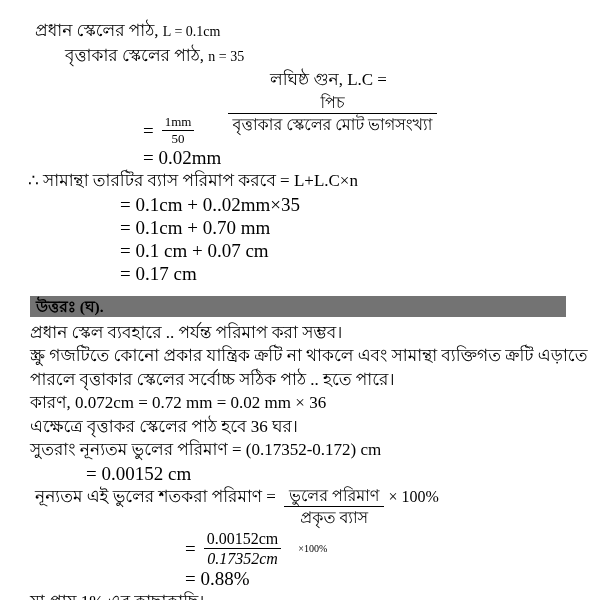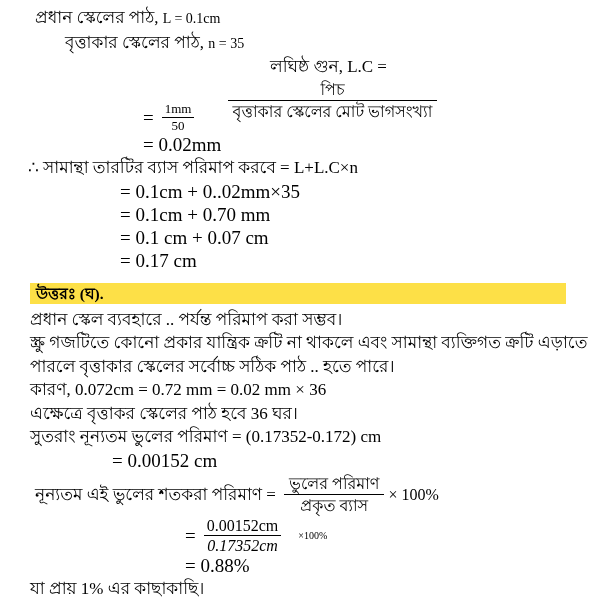--- a/index.html
+++ b/index.html
@@ -8,39 +8,39 @@
     width:600px;height:600px;
     background:#ffffff;color:#000;
     font-family:"Liberation Serif", serif;
     overflow:hidden;
   }
   .line{white-space:nowrap;}
   .bn{font-size:17px;line-height:23.5px;}
   .math{font-family:"Liberation Serif", serif;}
   .math19{font-size:19px;line-height:23px;font-family:"Liberation Serif", serif;}
   .math-small{font-size:14px;font-family:"Liberation Serif", serif;}
-  .pad-top{padding-top:6px;}
+  .pad-top{padding-top:19px;}
   .ml28{margin-left:28px;}
   .ml30{margin-left:30px;}
   .ml35{margin-left:35px;}
   .ml65{margin-left:65px;}
   .ml143{margin-left:143px;}
-  .ml170{margin-left:112px;}
+  .ml170{margin-left:86px;}
   .ml185{margin-left:185px;}
   .ml205{margin-left:120px;}
   .frac{display:inline-block;text-align:center;vertical-align:middle;}
   .frac .den{border-top:1.5px solid #000;}
   .frac-bn{font-size:16px;line-height:21px;}
   .frac-bn .num,.frac-bn .den{padding:0 5px;}
   .frac-sm{font-size:13px;line-height:16px;}
   .frac-sm .num,.frac-sm .den{padding:0 3px;}
   .frac-md{font-size:16px;line-height:19px;}
   .frac-md .num,.frac-md .den{padding:0 3px;}
   .lc-line{height:46px;display:flex;align-items:center;flex-direction:column;}
-  .pct-line{height:46px;display:flex;align-items:center;}
+  .pct-line{height:46px;display:flex;}
   .calcfrac-line{height:36px;display:flex;align-items:center;}
   .smallfrac-line{height:32px;display:flex;align-items:center;}
   .answer-bar{
     margin-top:11px;margin-left:30px;
     width:536px;height:21px;line-height:21px;
     box-sizing:border-box;padding-left:6px;
     font-weight:bold;font-size:15.5px;
   }
   .mult{font-size:16px;margin-left:4px;}
   .mult-sm{font-size:10px;margin-left:17px;}
@@ -81,21 +81,21 @@
   <div class="line bn ml28">
     <span>∴</span>
     <span>সামান্থা তারটির ব্যাস পরিমাপ করবে = L+L.C×n</span>
   </div>
 
   <div class="line math19 ml205">= 0.1cm + 0..02mm×35</div>
   <div class="line math19 ml205">= 0.1cm + 0.70 mm</div>
   <div class="line math19 ml205">= 0.1 cm + 0.07 cm</div>
   <div class="line math19 ml205">= 0.17 cm</div>
 
-  <div class="answer-bar bn" id="answer-bar" style="background-color: #fde047;">উত্তরঃ (ঘ).</div>
+  <div class="answer-bar bn" id="answer-bar" style="background-color: #737373;">উত্তরঃ (ঘ).</div>
 
   <div class="line bn ml30" style="margin-top:4px;">প্রধান স্কেল ব্যবহারে ..  পর্যন্ত পরিমাপ করা সম্ভব।</div>
   <div class="line bn ml30">স্ক্রু গজটিতে কোনো প্রকার যান্ত্রিক ক্রটি না থাকলে এবং সামান্থা ব্যক্তিগত ক্রটি এড়াতে</div>
   <div class="line bn ml30">পারলে বৃত্তাকার স্কেলের সর্বোচ্চ সঠিক পাঠ .. হতে পারে।</div>
   <div class="line bn ml30">কারণ, 0.072cm = 0.72 mm = 0.02 mm × 36</div>
   <div class="line bn ml30">এক্ষেত্রে বৃত্তাকর স্কেলের পাঠ হবে 36 ঘর।</div>
   <div class="line bn ml30">সুতরাং নূন্যতম ভুলের পরিমাণ = (0.17352-0.172) cm</div>
 
   <div class="line math19 ml170">= 0.00152 cm</div>
 

